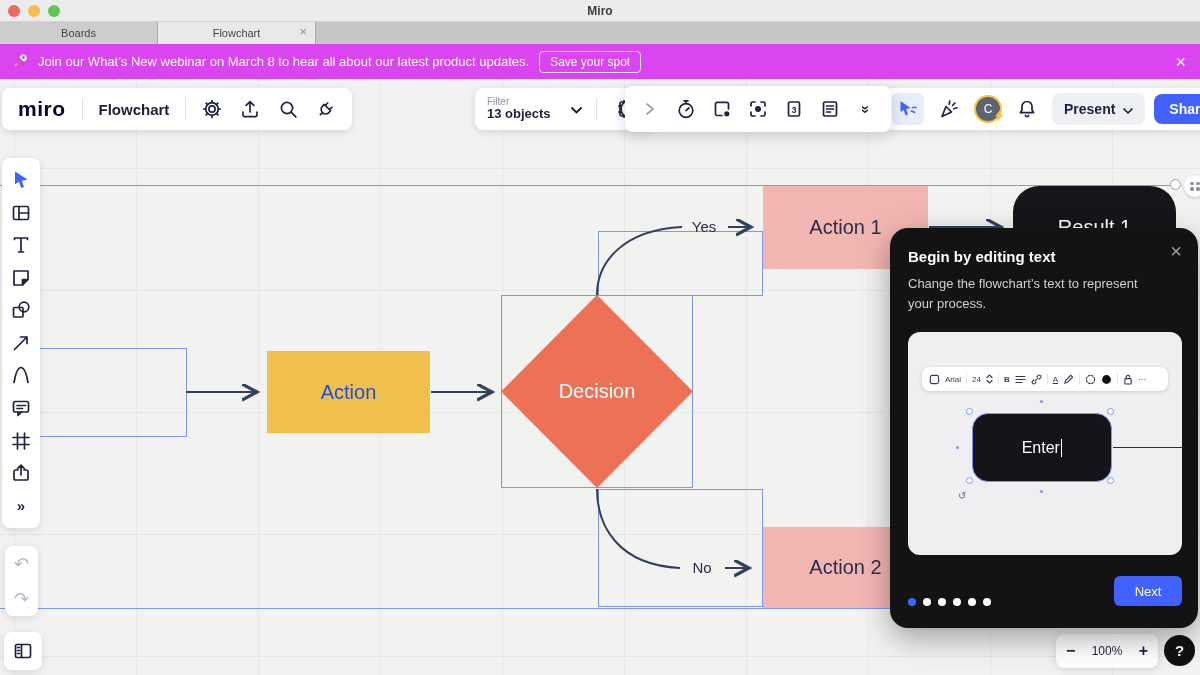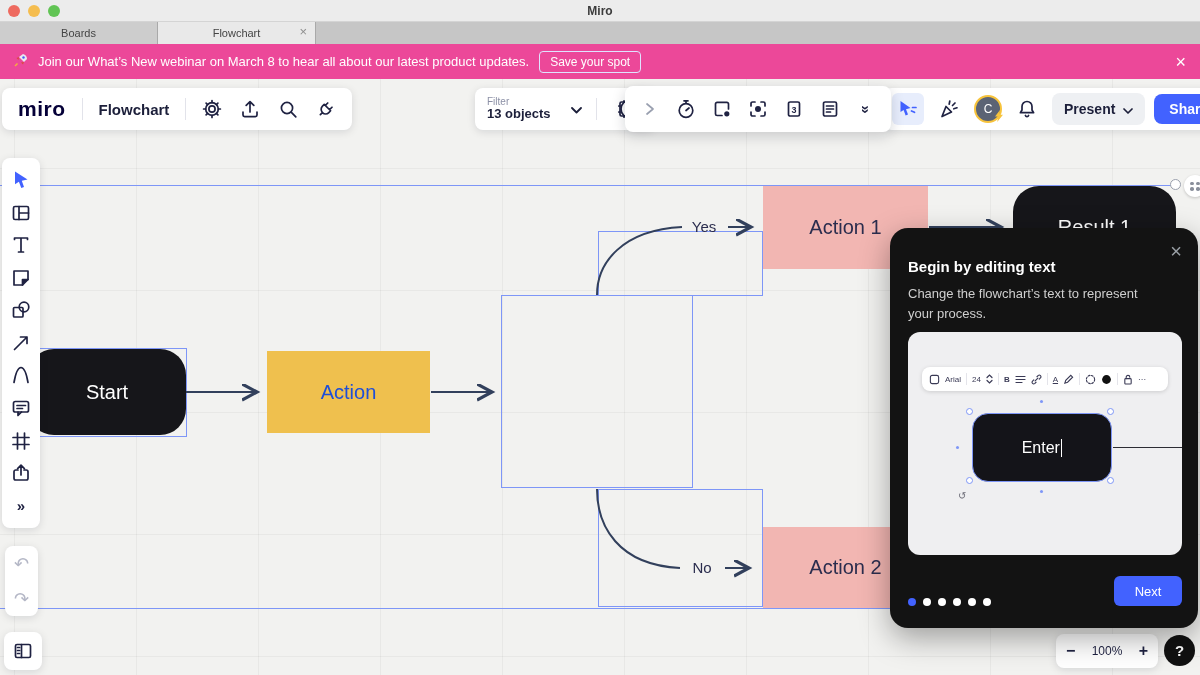--- a/index.html
+++ b/index.html
@@ -14,21 +14,21 @@
   .light.red{background:#ee6a5f;} .light.yellow{background:#f5bd4f;} .light.green{background:#61c454;}
   .win-title { position:absolute; left:0; right:0; top:4px; text-align:center; font-size:12px; font-weight:bold; color:#3c3c3c; }
 
   .tabbar { height:22px; background:#c6c6c6; display:flex; }
   .tab { width:158px; display:flex; align-items:center; justify-content:center; font-size:11px; color:#444; border-right:1px solid #a9a9a9; position:relative; }
   .tab.inactive { background:#cdcdcd; }
   .tab.active { background:#e9e9e9; }
   .tab-close { position:absolute; right:8px; top:2px; color:#8e8e8e; font-size:13px; cursor:default; }
 
   
-  .banner { height:35px; background:#ec4899; display:flex; align-items:center; padding:0 14px; color:#fff; font-size:13px; gap:10px; }
+  .banner { height:35px; background:#d946ef; display:flex; align-items:center; padding:0 14px; color:#fff; font-size:13px; gap:10px; }
   .banner .rocket { flex:0 0 auto; }
   .banner .cta { border:1px solid #dfe3ff; border-radius:4px; color:#fff; background:transparent; font-size:12px; padding:3px 10px; cursor:pointer; }
   .banner .bclose { margin-left:auto; font-size:18px; line-height:1; color:#fff; cursor:pointer; }
 
   
   .canvas { position:relative; width:1200px; height:596px;
     background-color:#f2f2f0;
     background-image:linear-gradient(to right, rgba(0,0,0,.045) 1px, transparent 1px),
                      linear-gradient(to bottom, rgba(0,0,0,.045) 1px, transparent 1px);
     background-size:122px 122px; background-position:14px 89px; overflow:hidden; }
@@ -97,21 +97,21 @@
 
   
   .zoom-card { left:1056px; top:555px; width:102px; height:34px; display:flex; align-items:center; justify-content:space-between; padding:0 10px; z-index:6; }
   .zoom-card .zbtn { font-size:16px; font-weight:bold; color:#1f2242; cursor:pointer; }
   .zoom-level { font-size:12px; font-weight:normal; color:#1f2242; cursor:pointer; }
   .help-btn { position:absolute; left:1164px; top:556px; width:31px; height:31px; border-radius:50%; background:#111; color:#fff; font-size:15px; font-weight:bold; display:flex; align-items:center; justify-content:center; cursor:pointer; z-index:6; }
 
   
   .popup { position:absolute; left:890px; top:149px; width:308px; height:400px; background:#131313; border-radius:18px; box-shadow:0 10px 30px rgba(0,0,0,.35); z-index:10; padding:20px 18px; color:#fff; }
   .popup-close { position:absolute; right:16px; top:12px; font-size:20px; color:#9aa0a6; cursor:pointer; }
-  .popup-title { font-size:15px; font-weight:bold; margin-top:10px; }
+  .popup-title { font-size:15px; font-weight:bold; margin-top:0; }
   .popup-body { font-size:13px; line-height:1.5; color:#cfcfcf; margin-top:9px; width:250px; }
   .popup-panel { position:absolute; left:18px; top:104px; width:274px; height:223px; background:#efeff1; border-radius:12px; overflow:hidden; }
   .mini-tb { position:absolute; left:14px; top:35px; width:246px; height:24px; background:#fff; border-radius:8px; box-shadow:0 1px 4px rgba(0,0,0,.15); display:flex; align-items:center; gap:5px; padding:0 7px; color:#3a3a55; font-size:8px; }
   .mini-tb .mdiv { width:1px; height:12px; background:#e4e4ea; }
   .mini-tb svg { stroke:#3a3a55; fill:none; stroke-width:1.2; stroke-linecap:round; }
   .mini-node { position:absolute; left:64px; top:81px; width:140px; height:69px; background:#141419; border:1px solid #7e96f7; border-radius:16px; display:flex; align-items:center; justify-content:center; color:#fff; font-size:16px; }
   .mini-node .caret { display:inline-block; width:1.5px; height:18px; background:#fff; margin-left:1px; vertical-align:-3px; }
   .mini-handle { position:absolute; width:7px; height:7px; background:#fff; border:1px solid #7e96f7; border-radius:50%; }
   .mini-dot { position:absolute; width:3px; height:3px; background:#7e96f7; border-radius:50%; }
   .mini-line { position:absolute; left:205px; top:115px; width:69px; height:0; border-top:1.5px solid #2c2c34; }
@@ -189,25 +189,28 @@
       <path d="M431 313 H491" stroke="#32405c" stroke-width="2" fill="none" marker-end="url(#ah)"></path>
       <path d="M929 148 H1000" stroke="#32405c" stroke-width="2" fill="none" marker-end="url(#ah)"></path>
       <path d="M597 216 C597 184 622 151 682 148" stroke="#32405c" stroke-width="2" fill="none"></path>
       <path d="M728 148 H750" stroke="#32405c" stroke-width="2" fill="none" marker-end="url(#ah)"></path>
       <path d="M597 410 C597 447 618 486 680 489" stroke="#32405c" stroke-width="2" fill="none"></path>
       <path d="M725 489 H748" stroke="#32405c" stroke-width="2" fill="none" marker-end="url(#ah)"></path>
       <text x="704" y="153" text-anchor="middle">Yes</text>
       <text x="702" y="494" text-anchor="middle">No</text>
     </svg>
 
-    <div class="node node-dark" style="left:28px; top:270px; width:158px; height:86px;">
-      <span>Start</span>
-    </div>
     <div class="node node-yellow" style="left:267px; top:272px; width:163px; height:82px;">
       <span>Action</span>
+    </div>
+    <div class="diamond-wrap" style="left:501px; top:216px; width:192px; height:193px;">
+      <svg width="192" height="193">
+          <polygon points="96,0 192,96.5 96,193 0,96.5" fill="#ed7156"></polygon>
+        </svg>
+      <div class="diamond-label">Decision</div>
     </div>
     <div class="node node-pink" style="left:763px; top:106px; width:165px; height:84px;">
       <span>Action 1</span>
     </div>
     <div class="node node-pink" style="left:763px; top:448px; width:165px; height:81px;">
       <span>Action 2</span>
     </div>
     <div class="node node-dark" style="left:1013px; top:107px; width:163px; height:82px;">
       <span>Result 1</span>
     </div>

